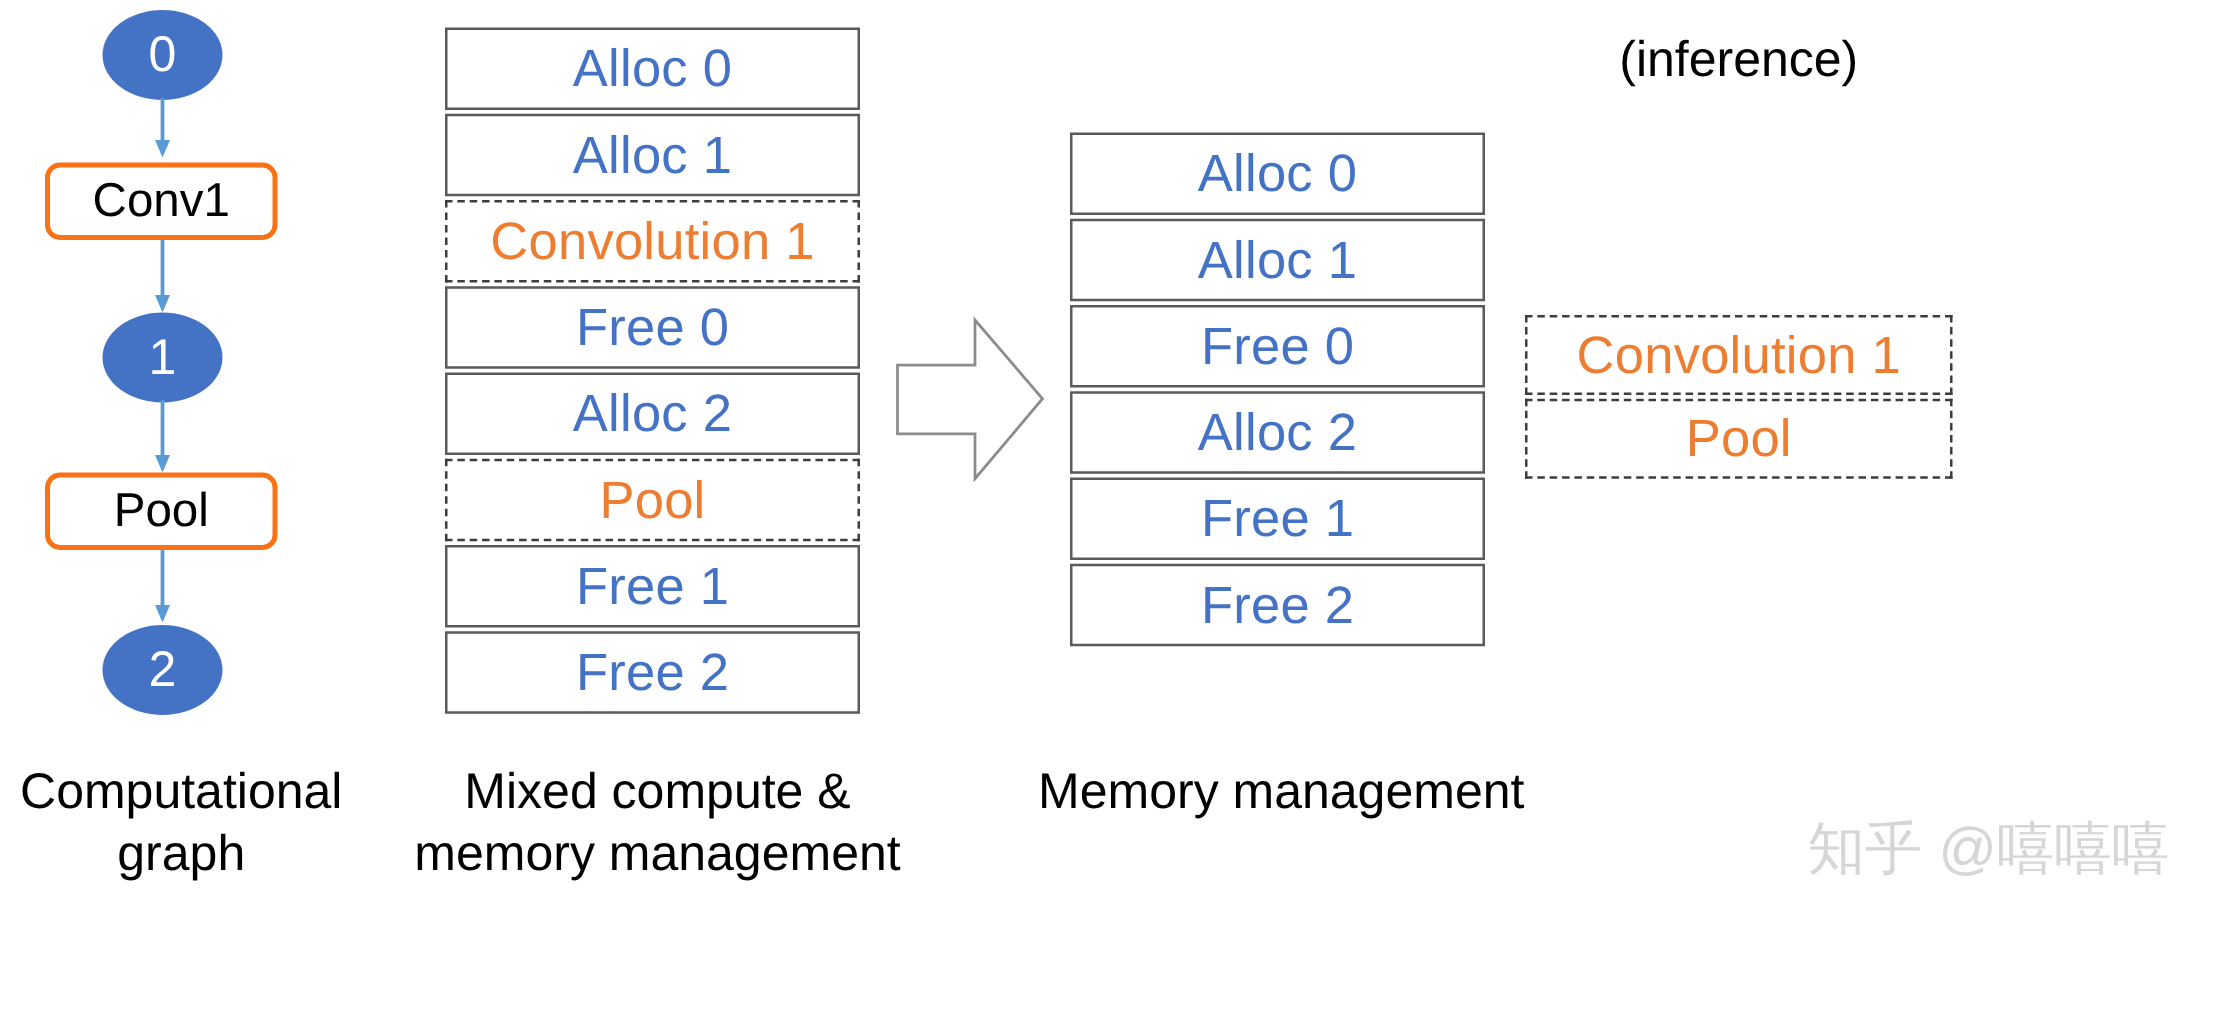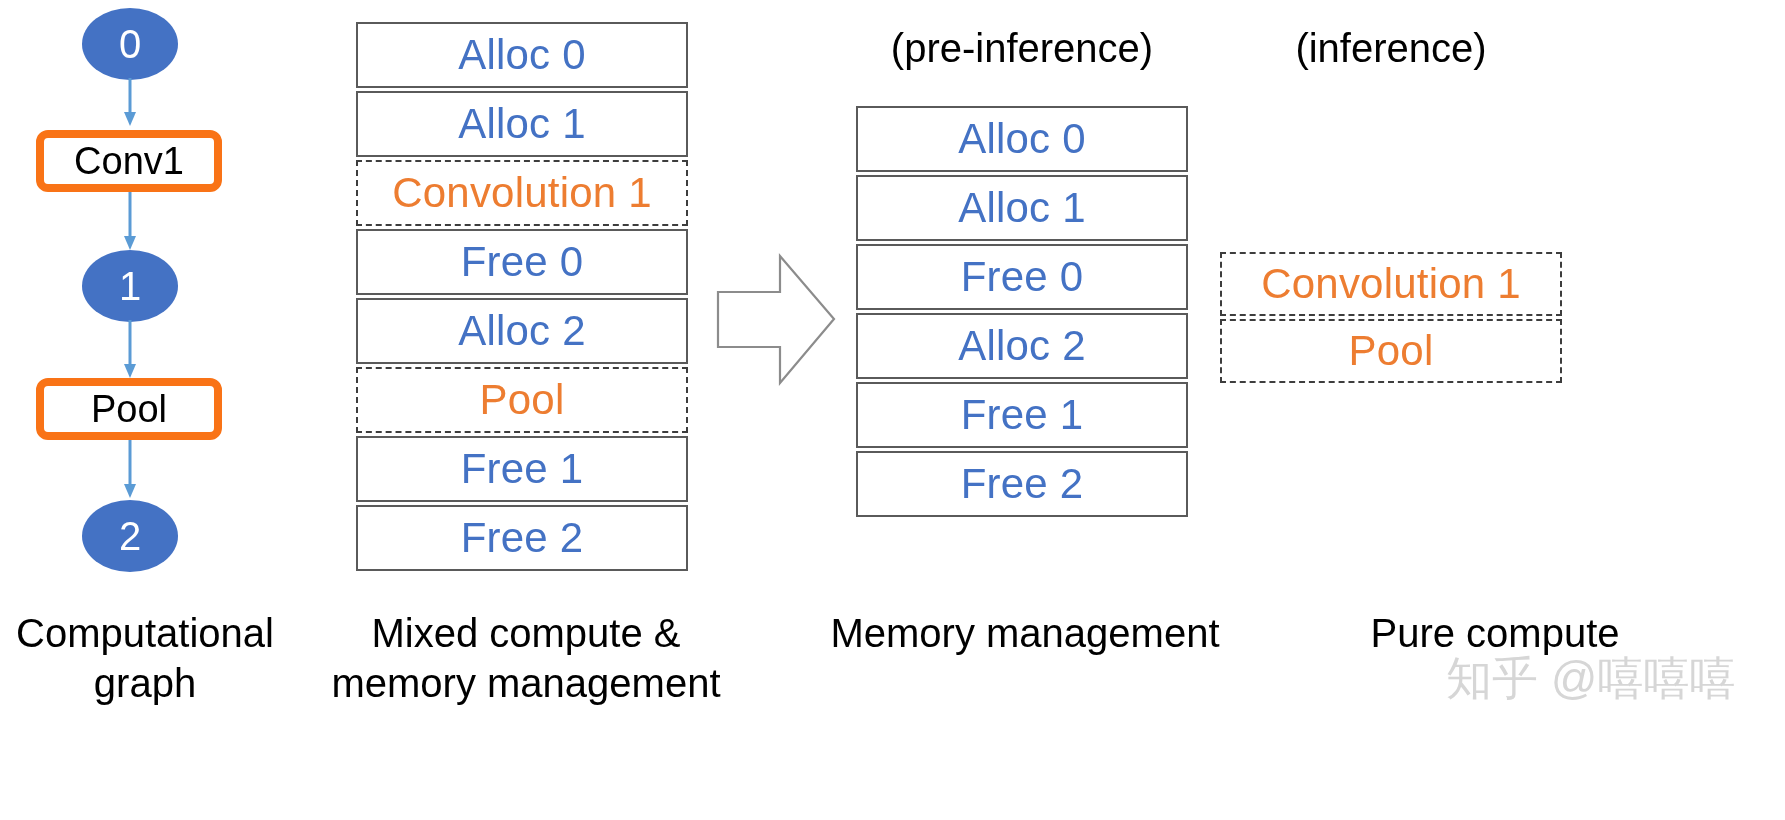--- a/index.html
+++ b/index.html
@@ -38,21 +38,21 @@
     display: flex;
     align-items: center;
     justify-content: center;
     line-height: 1;
   }
   .op-box {
     position: absolute;
     left: 36px;
     width: 186px;
     height: 62px;
-    border: 8px solid #f97316;
+    border: 4px solid #f97316;
     border-radius: 12px;
     background: #ffffff;
     color: #000000;
     font-size: 38px;
     display: flex;
     align-items: center;
     justify-content: center;
     box-sizing: border-box;
   }
   .edge-arrow {
@@ -223,21 +223,20 @@
         <span>Free 2</span>
       </div>
   </div>
 
   <div id="transform-arrow">
     <svg width="120" height="135" viewBox="0 0 120 135">
       <polygon points="2,40 64,40 64,4 118,67 64,131 64,95 2,95" fill="#ffffff" stroke="#8c8c8c" stroke-width="2.2" stroke-linejoin="miter"></polygon>
     </svg>
   </div>
 
-  <div id="pre-heading" class="col-heading">(pre-inference)</div>
 
   <div id="inf-heading" class="col-heading">(inference)</div>
 
   <div id="pre-col" class="step-col">
     <div class="step-box solid">
         <span>Alloc 0</span>
       </div>
     <div class="step-box solid">
         <span>Alloc 1</span>
       </div>
@@ -260,17 +259,16 @@
         <span>Convolution 1</span>
       </div>
     <div class="step-box dashed">
         <span>Pool</span>
       </div>
   </div>
 
   <div id="cap-mixed" class="caption">Mixed compute &amp;<br>memory management</div>
   <div id="cap-graph" class="caption">Computational<br>graph</div>
   <div id="cap-mem" class="caption">Memory management</div>
-  <div id="cap-pure" class="caption">Pure compute</div>
 
   <div id="watermark">知乎 @嘻嘻嘻</div>
 
 </div>
 
 </body></html>

